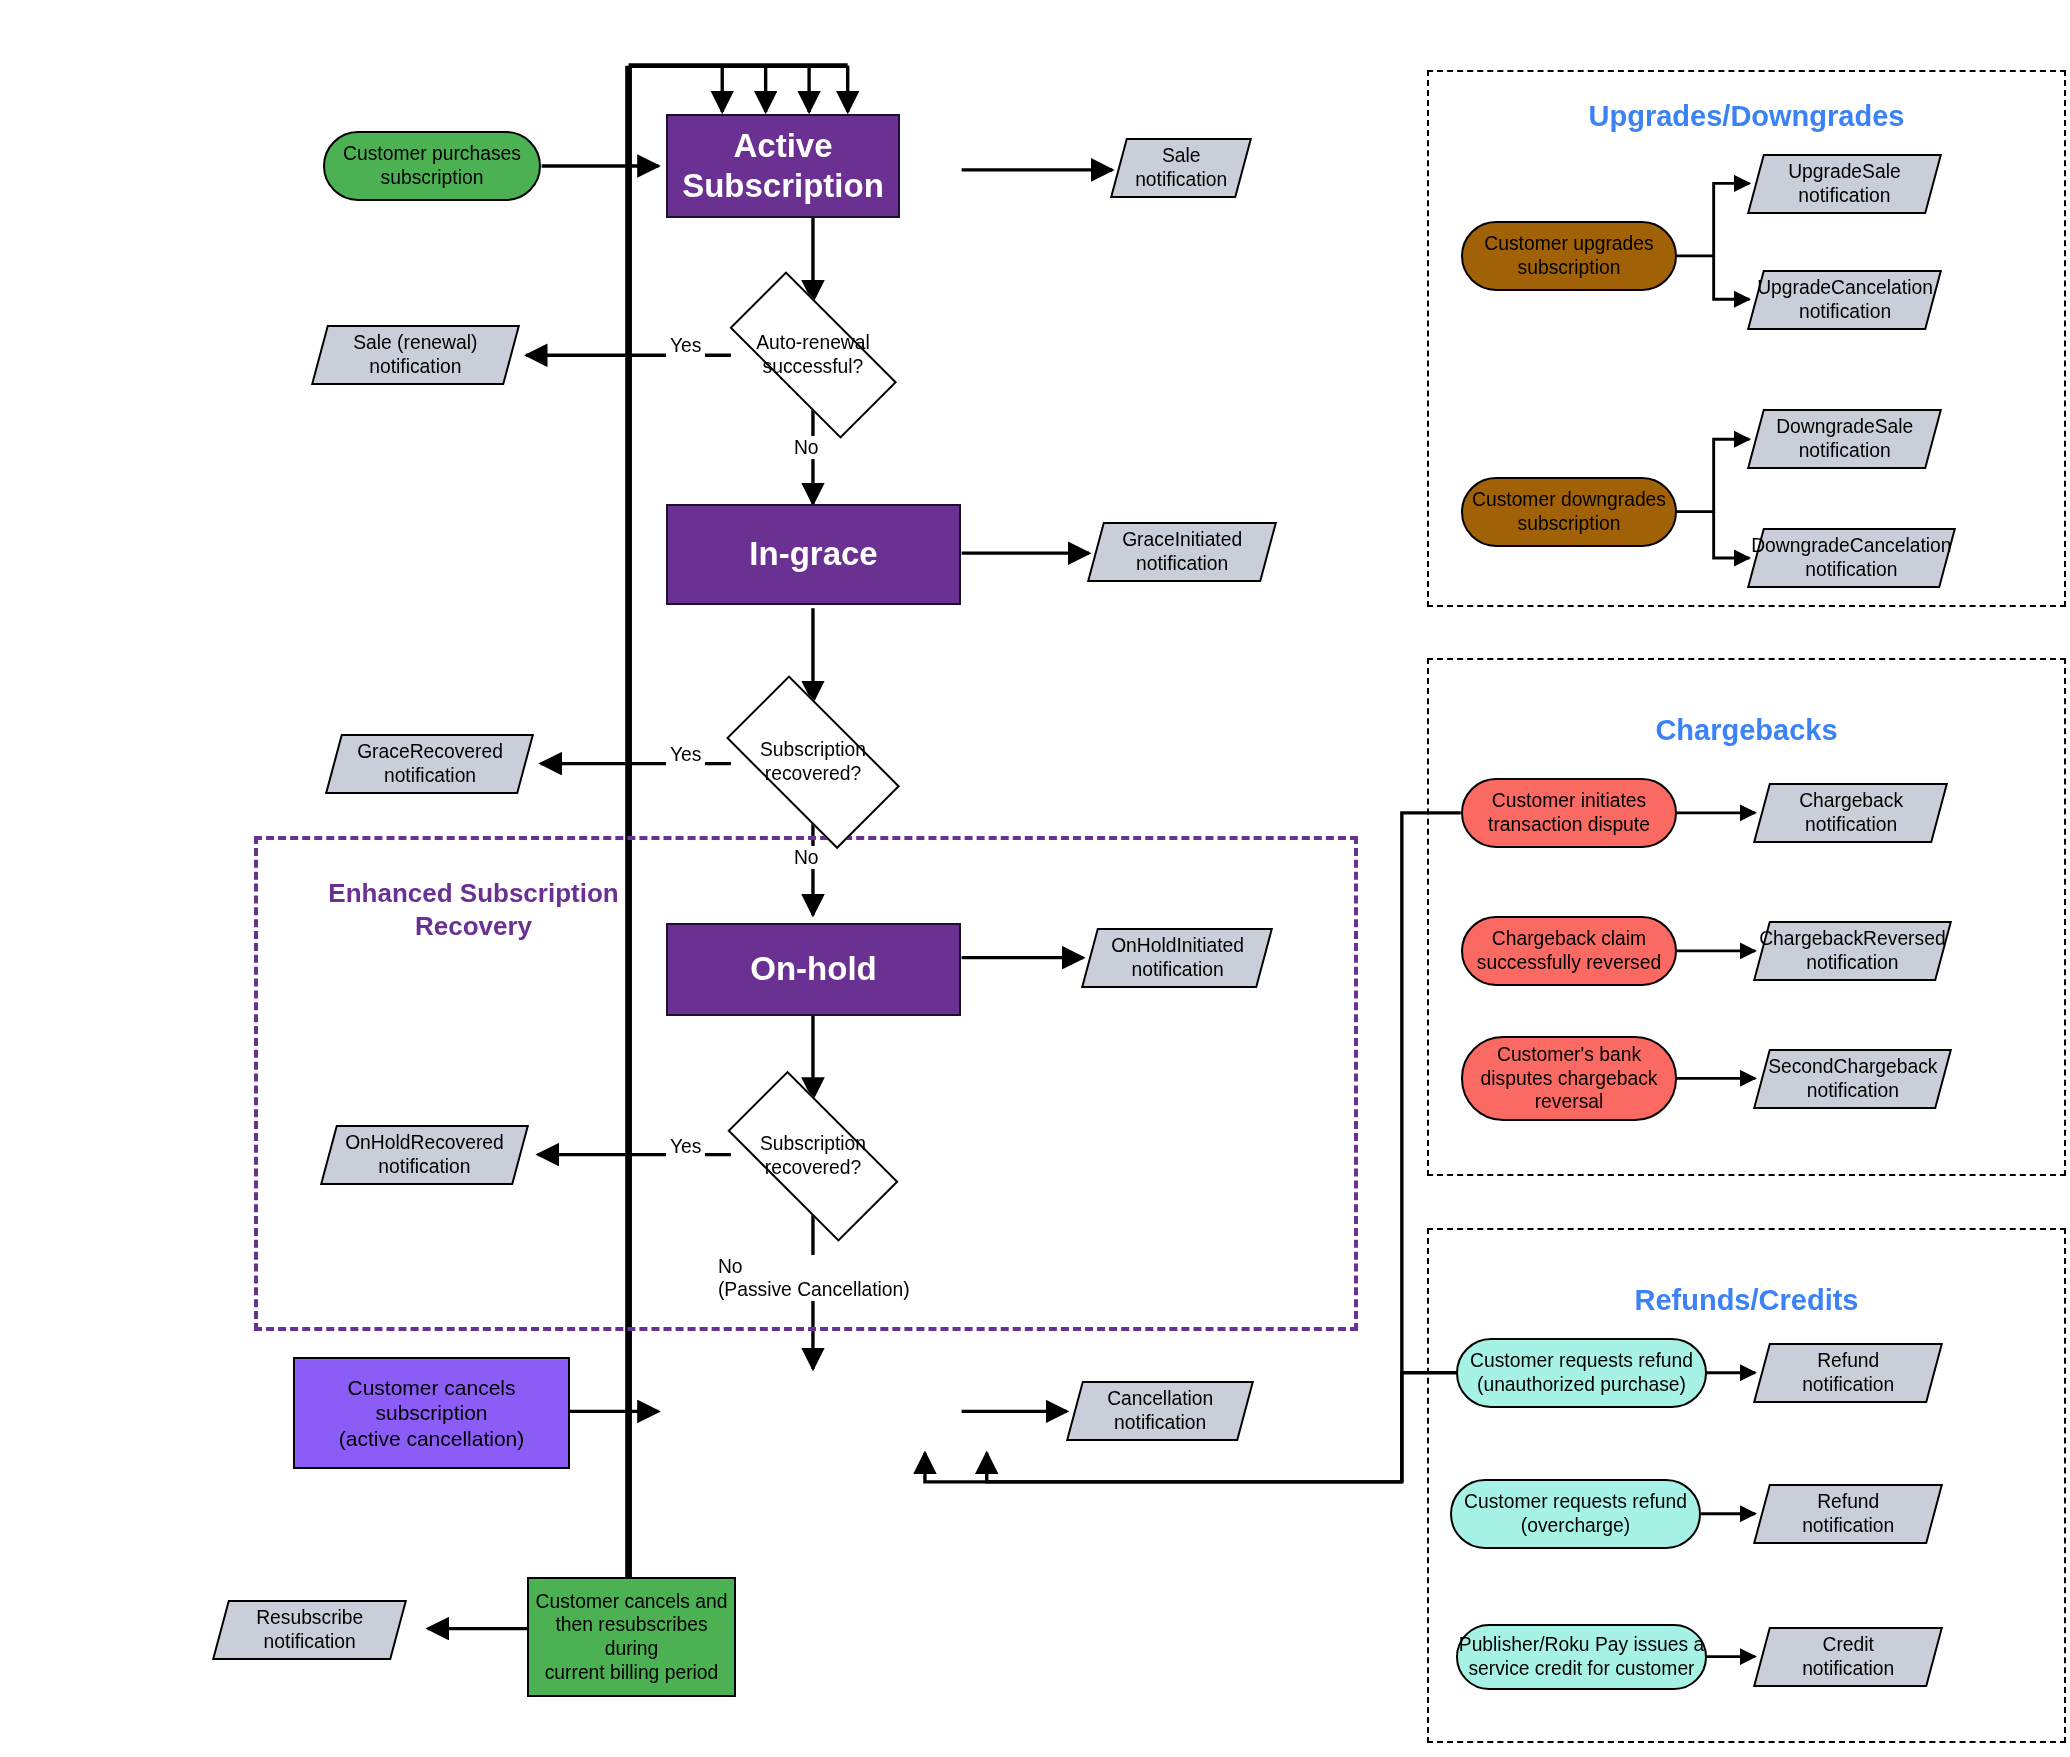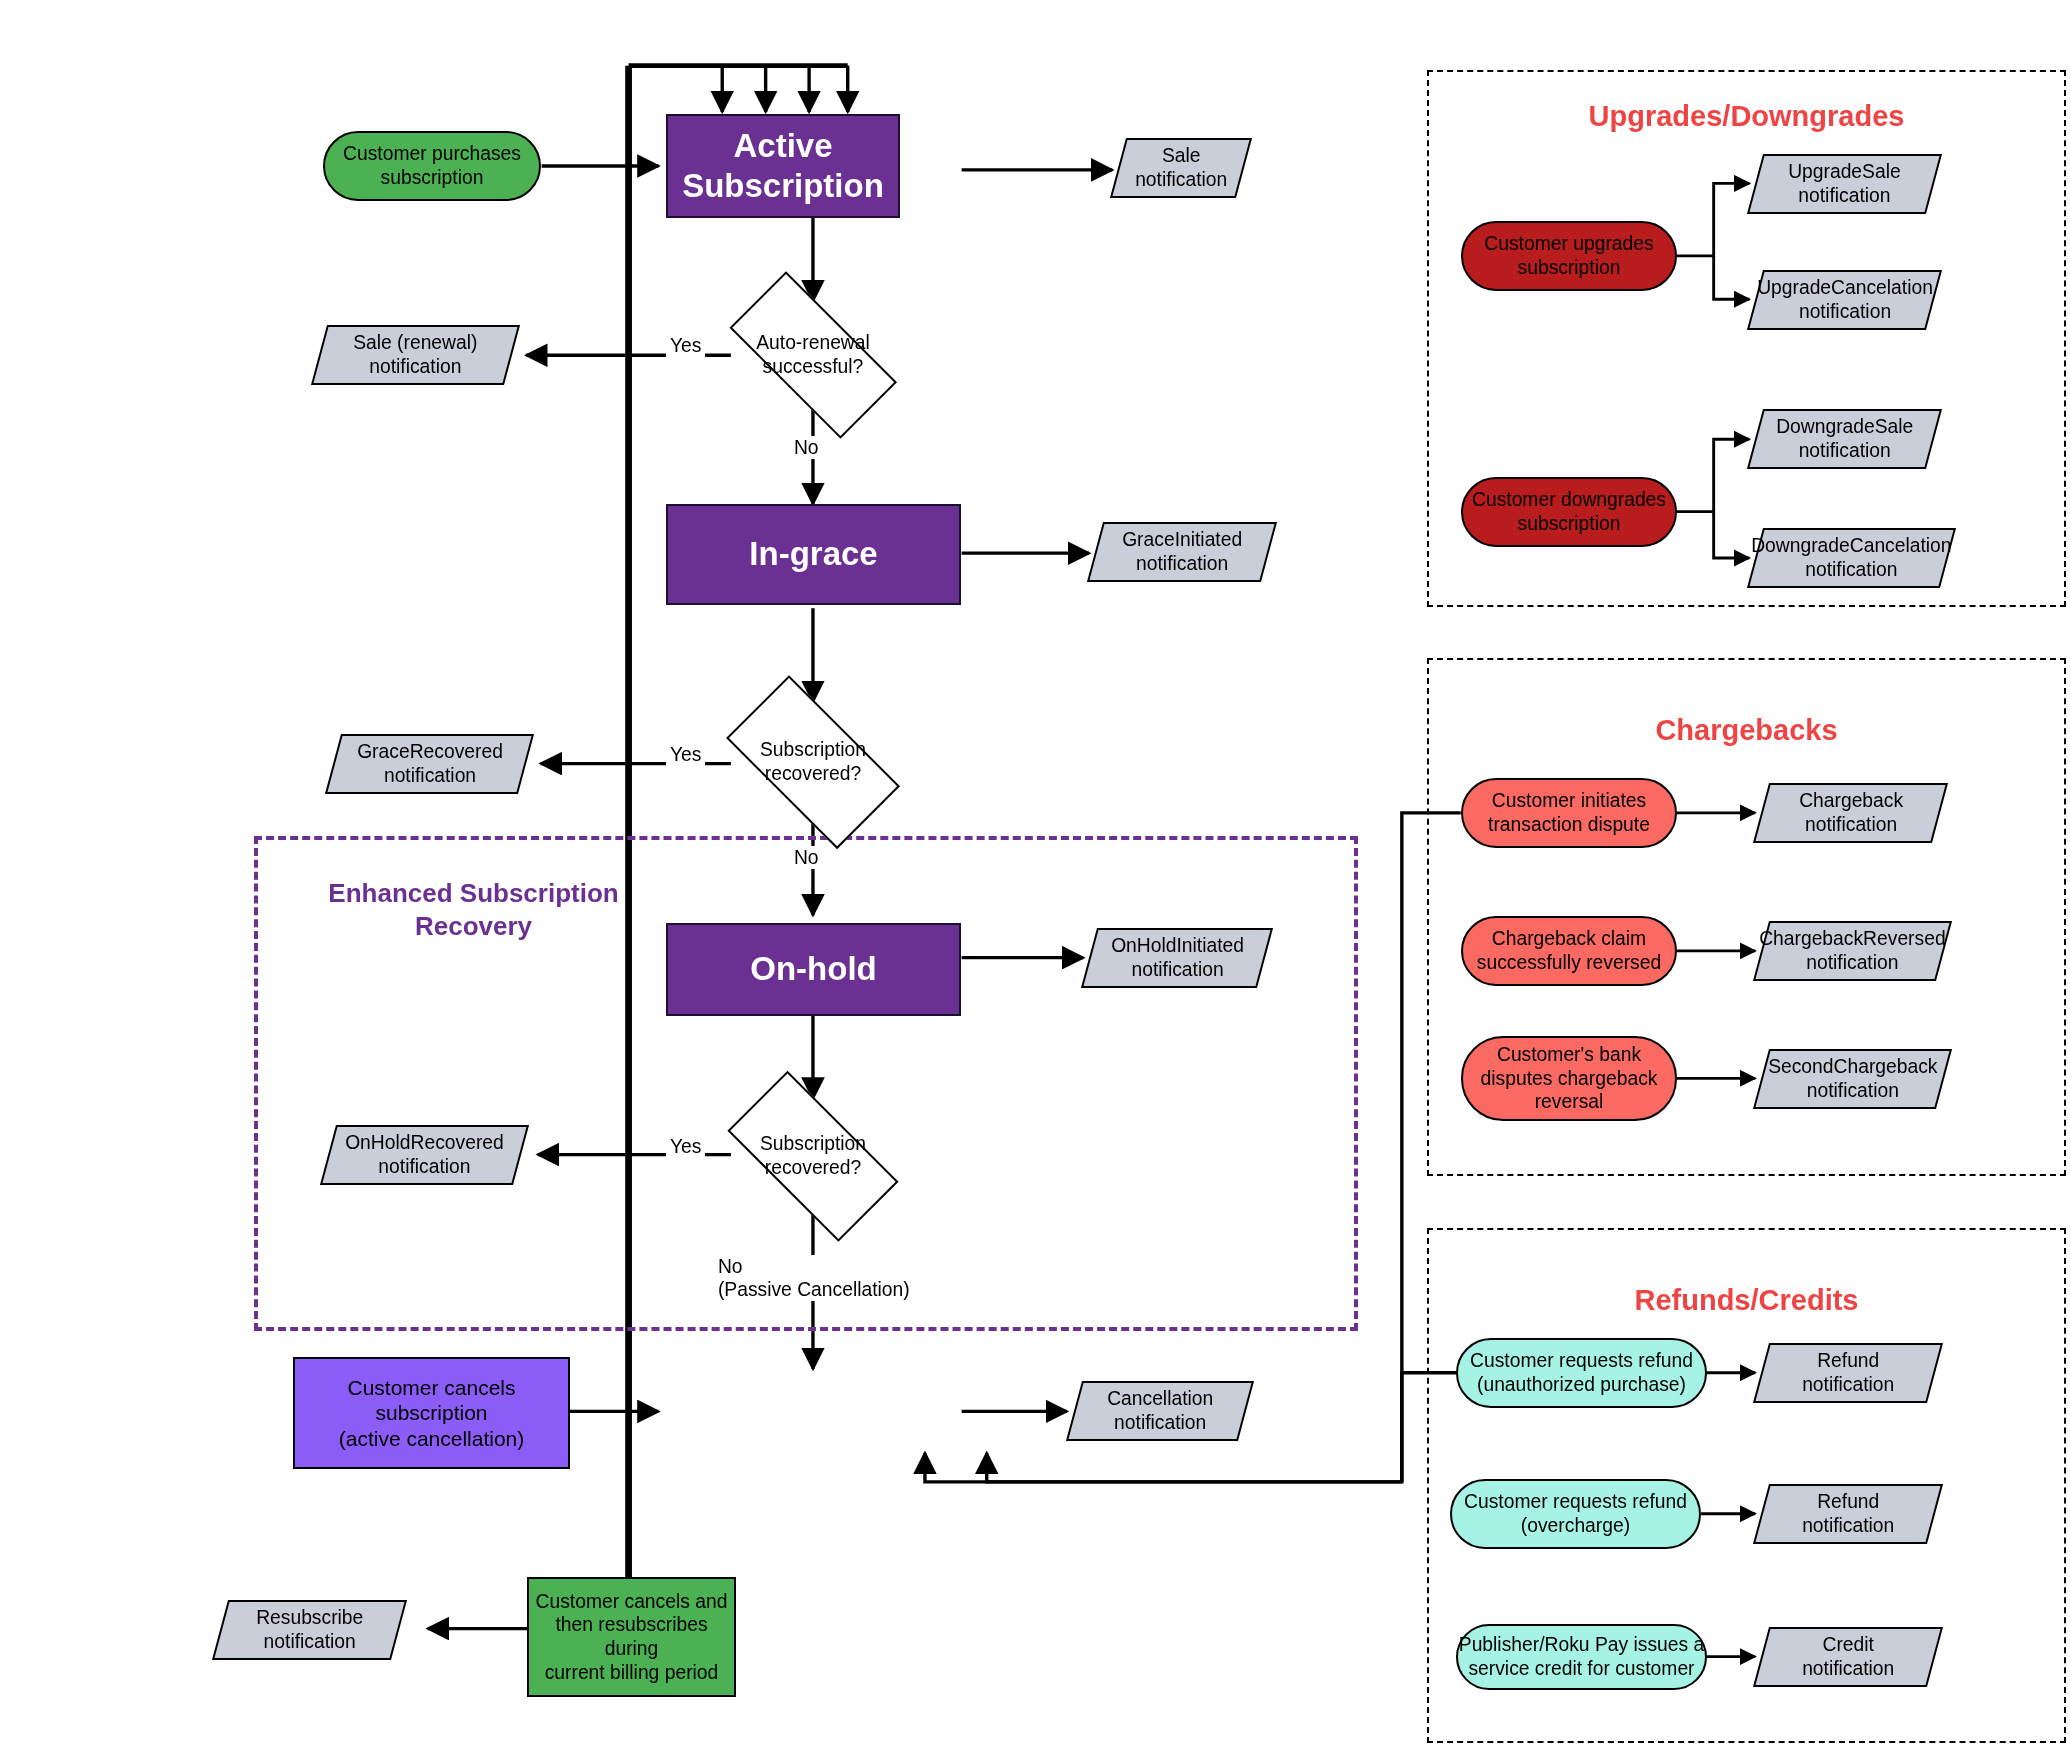--- a/index.html
+++ b/index.html
@@ -37,21 +37,21 @@
     background:#6a3193;
     color:#ffffff;
     font-weight:bold;
     font-size:33px;
     border:2.9px solid #1c1030;
   }
   .state.pill{ border-radius:44px; }
 
   
   .pill-green{ background:#4cb152; border-radius:42px; font-size:19.3px; color:#000; }
-  .pill-yellow{ background:#b91c1c; border-radius:42px; font-size:19.3px; color:#000; }
+  .pill-yellow{ background:#a16207; border-radius:42px; font-size:19.3px; color:#000; }
   .pill-red{ background:#fa6a62; border-radius:42px; font-size:19.3px; color:#000; }
   .pill-cyan{ background:#a6f2e4; border-radius:42px; font-size:19.3px; color:#000; }
   .rect-red{ background:#8b5cf6; font-size:21px; color:#000; }
   .rect-green{ background:#4cb152; font-size:19.3px; color:#000; }
 
   
   .notif{
     position:absolute;
     box-sizing:border-box;
     display:flex;
@@ -97,21 +97,21 @@
     position:absolute;
     box-sizing:border-box;
     border:2.9px dashed #000000;
     background:transparent;
   }
   .group-title{
     position:absolute;
     text-align:center;
     font-size:29px;
     font-weight:bold;
-    color:#ef4444;
+    color:#3b82f6;
   }
   .recovery-frame{
     position:absolute;
     box-sizing:border-box;
     border:4.8px dashed #6a3193;
     background:transparent;
   }
   .recovery-title{
     position:absolute;
     font-size:26px;

